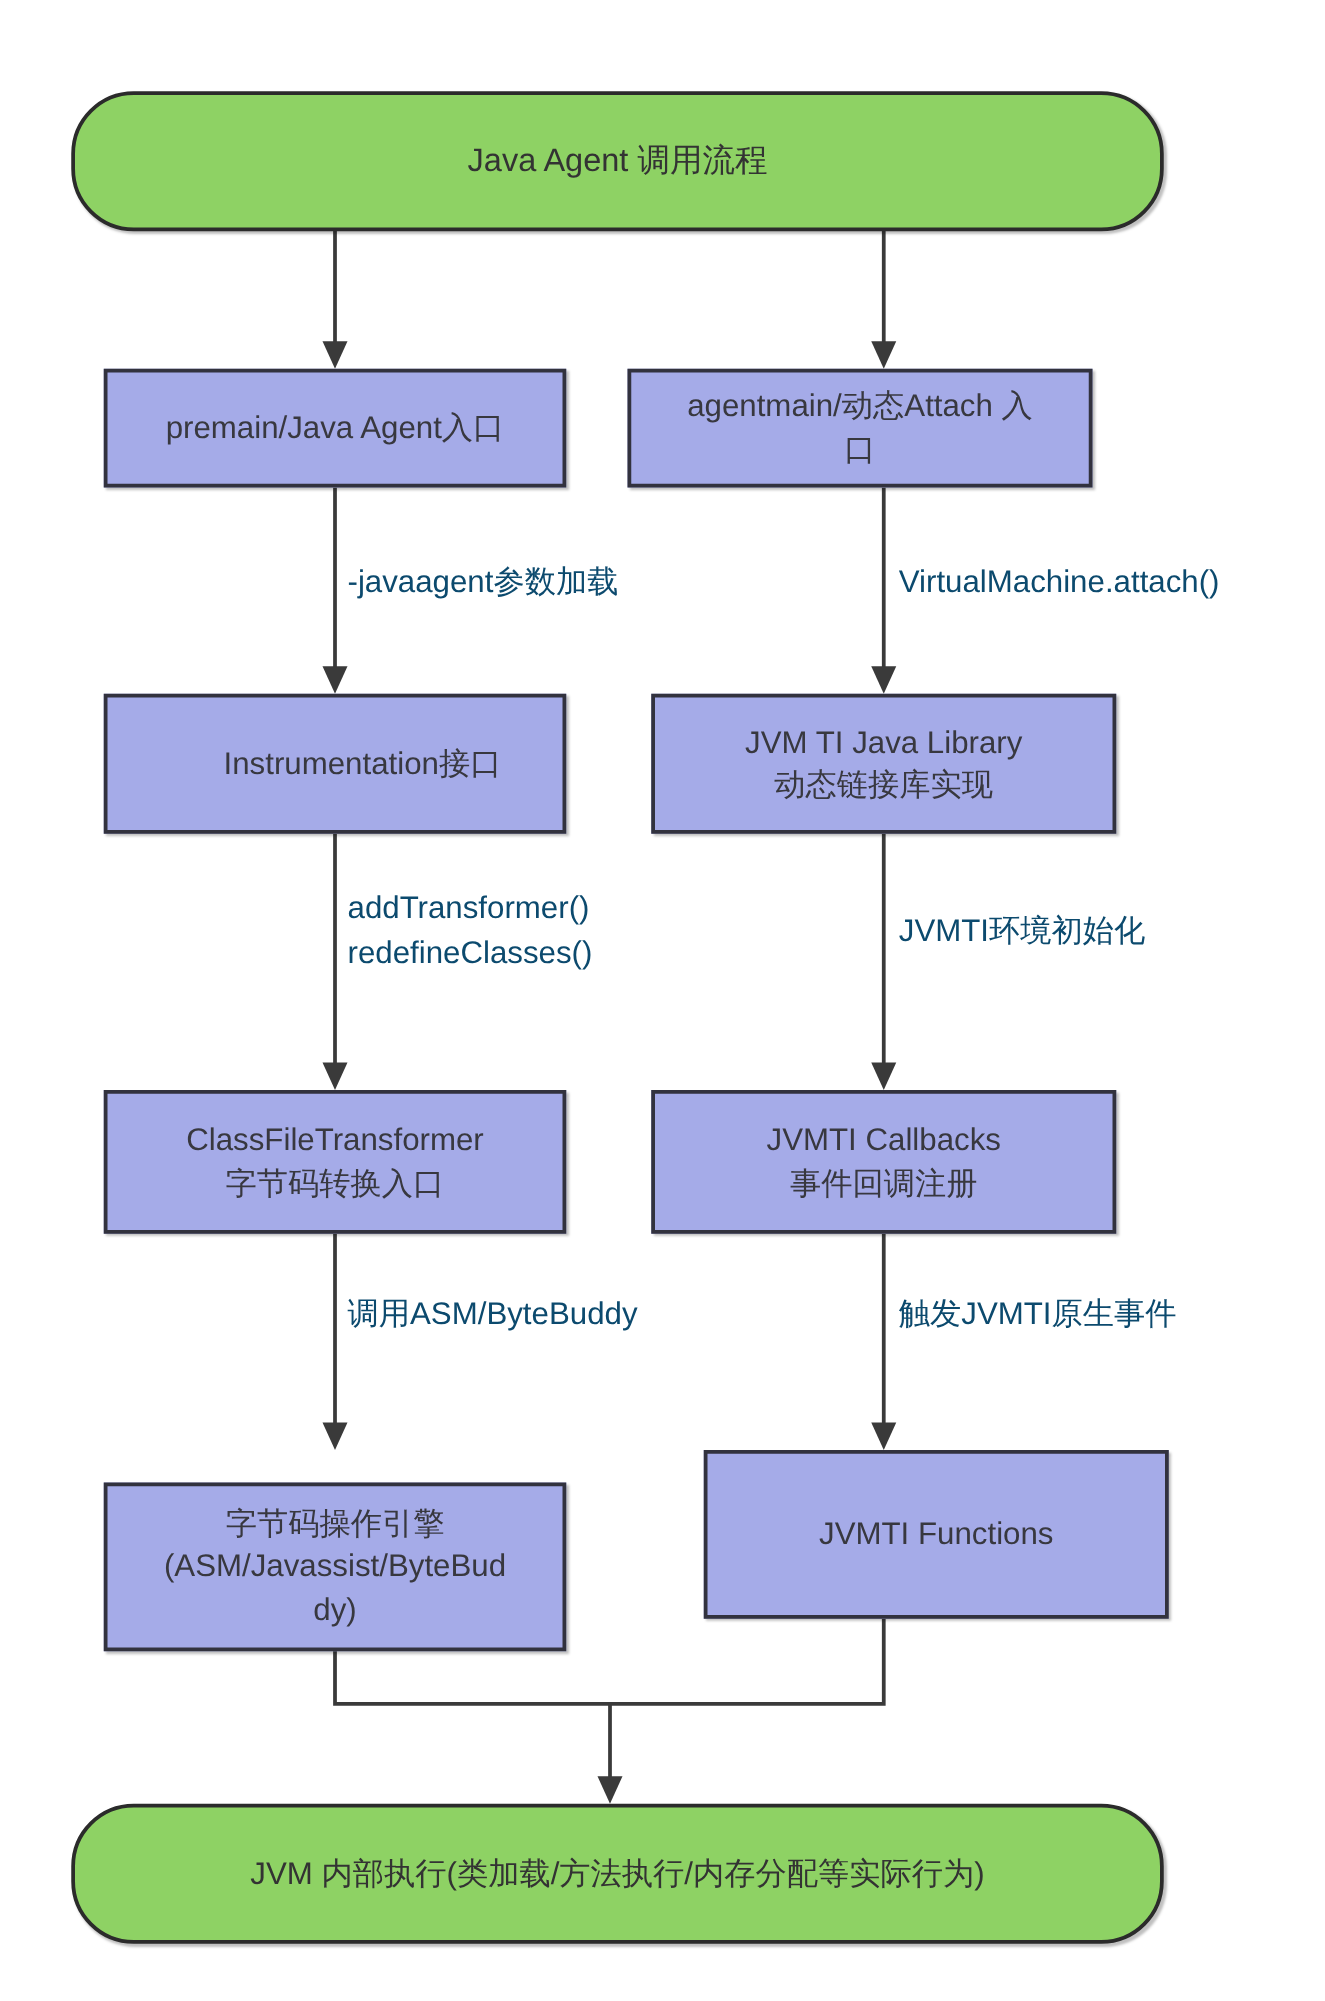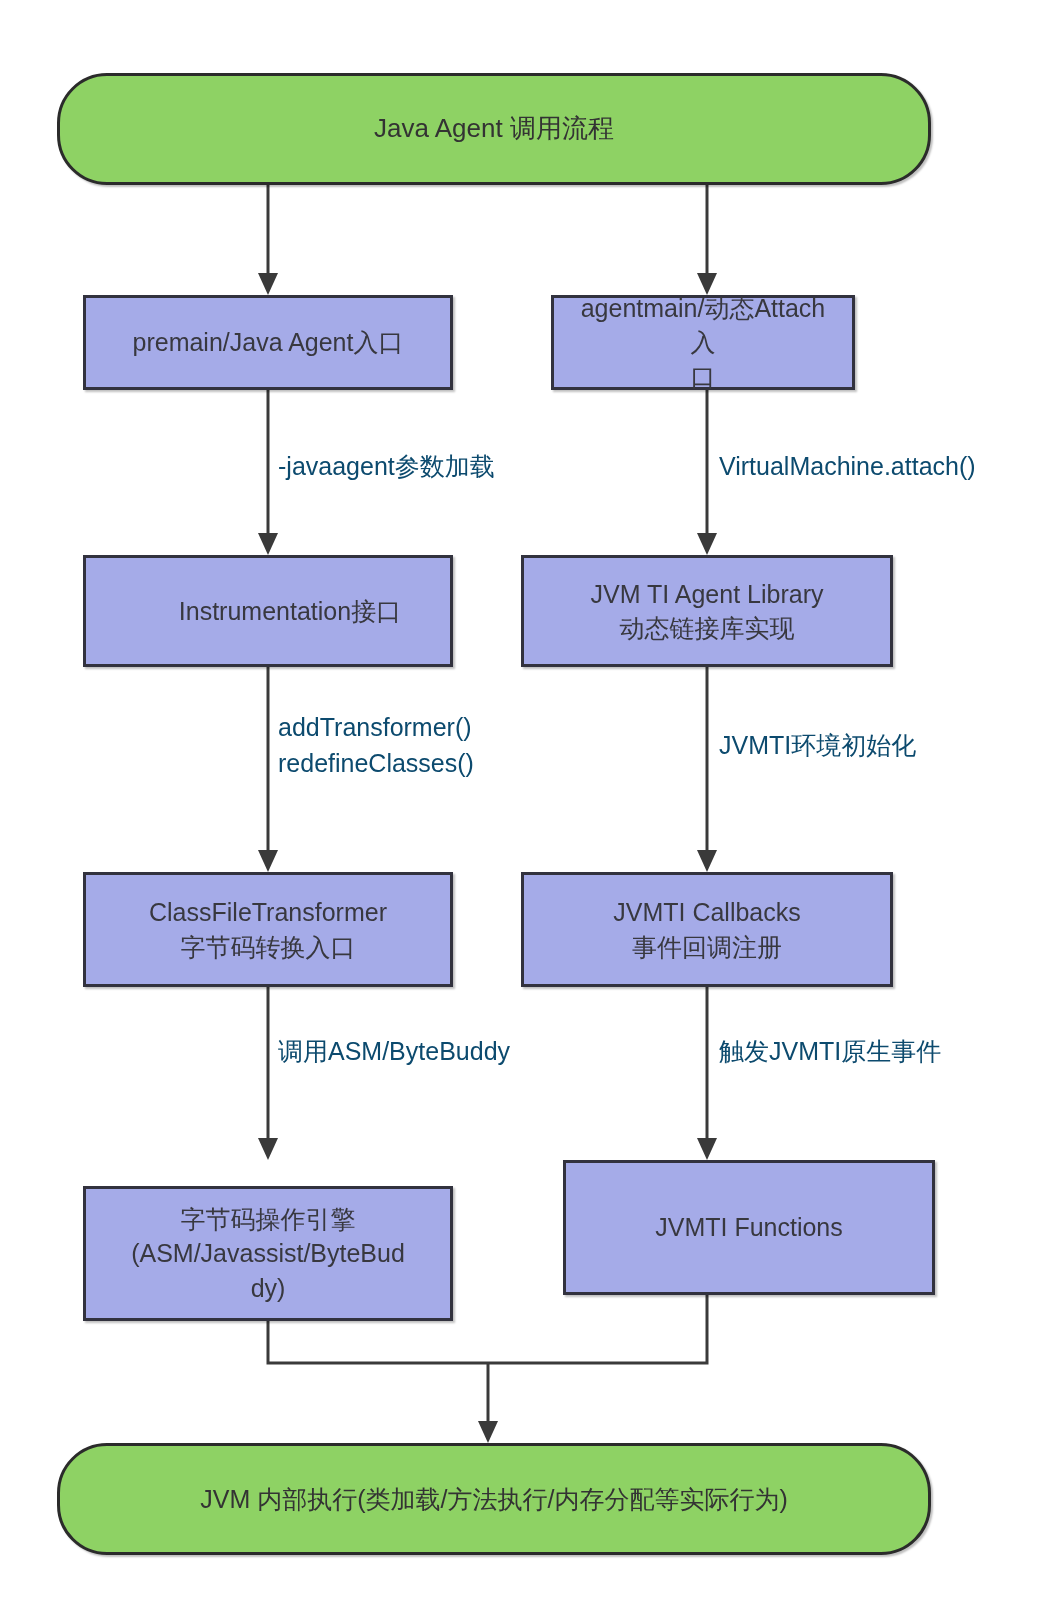--- a/index.html
+++ b/index.html
@@ -104,33 +104,33 @@
     </g>
   </svg>
 
   <div class="node pill" style="left:57px; top:48px; width:874px; height:112px;margin-top:25px;">
     <span class="node-label">Java Agent 调用流程</span>
   </div>
 
   <div class="node rect" style="left:83px; top:295px; width:370px; height:95px;">
     <span class="node-label">premain/Java Agent入口</span>
   </div>
-  <div class="node rect" style="left:551px; top:295px; width:304px; height:95px;">
+  <div class="node rect" style="left:502px; top:295px; width:372px; height:95px;">
     <span class="node-label">agentmain/动态Attach 入
 口</span>
   </div>
 
   <div class="edge-label" style="left:278px; top:466px;">-javaagent参数加载</div>
   <div class="edge-label" style="left:719px; top:466px;">VirtualMachine.attach()</div>
 
   <div class="node rect" style="left:83px; top:555px; width:370px; height:112px;padding-left:44px;">
     <span class="node-label">Instrumentation接口</span>
   </div>
   <div class="node rect" style="left:521px; top:555px; width:372px; height:112px;">
-    <span class="node-label">JVM TI Agent Library
+    <span class="node-label">JVM TI Java Library
 动态链接库实现</span>
   </div>
 
   <div class="edge-label" style="left:278px; top:745px;">addTransformer()
 redefineClasses()</div>
   <div class="edge-label" style="left:719px; top:745px;">JVMTI环境初始化</div>
 
   <div class="node rect" style="left:83px; top:872px; width:370px; height:115px;">
     <span class="node-label">ClassFileTransformer
 字节码转换入口</span>

